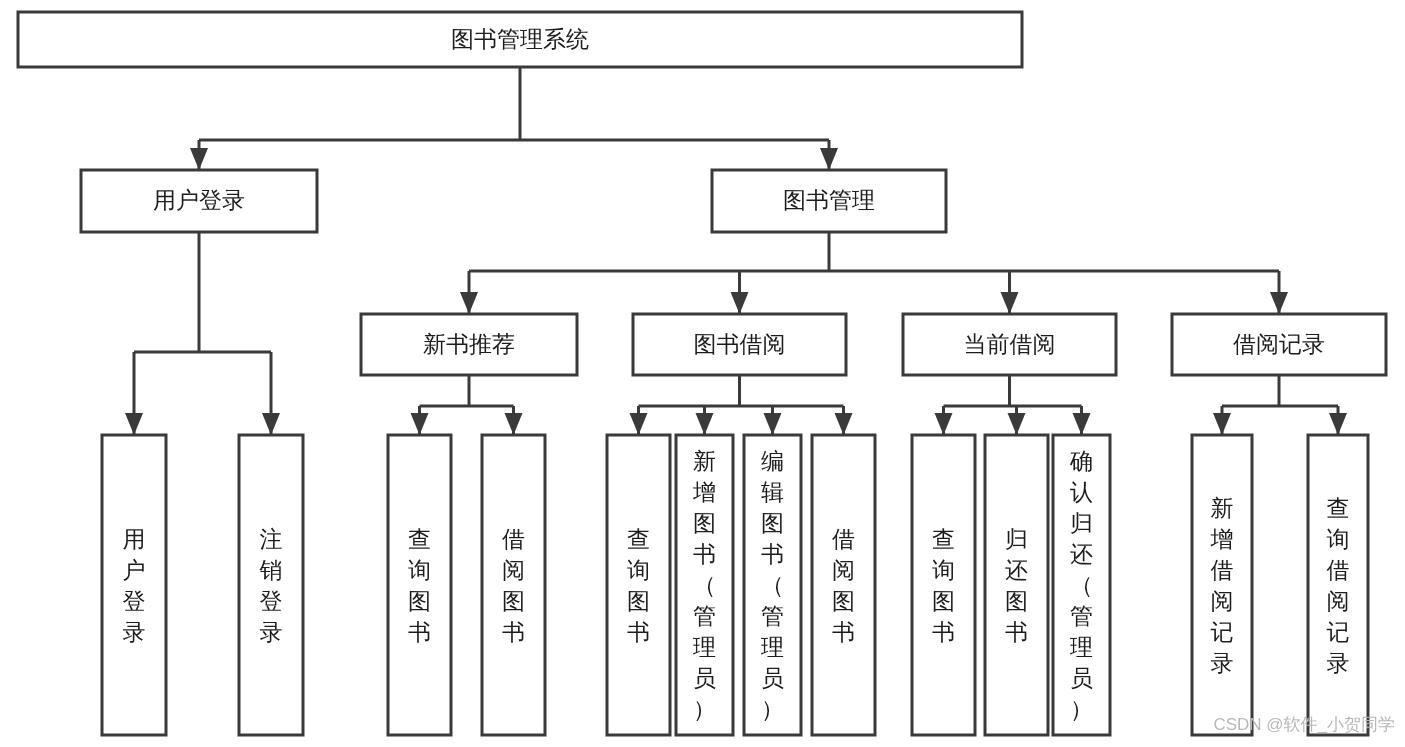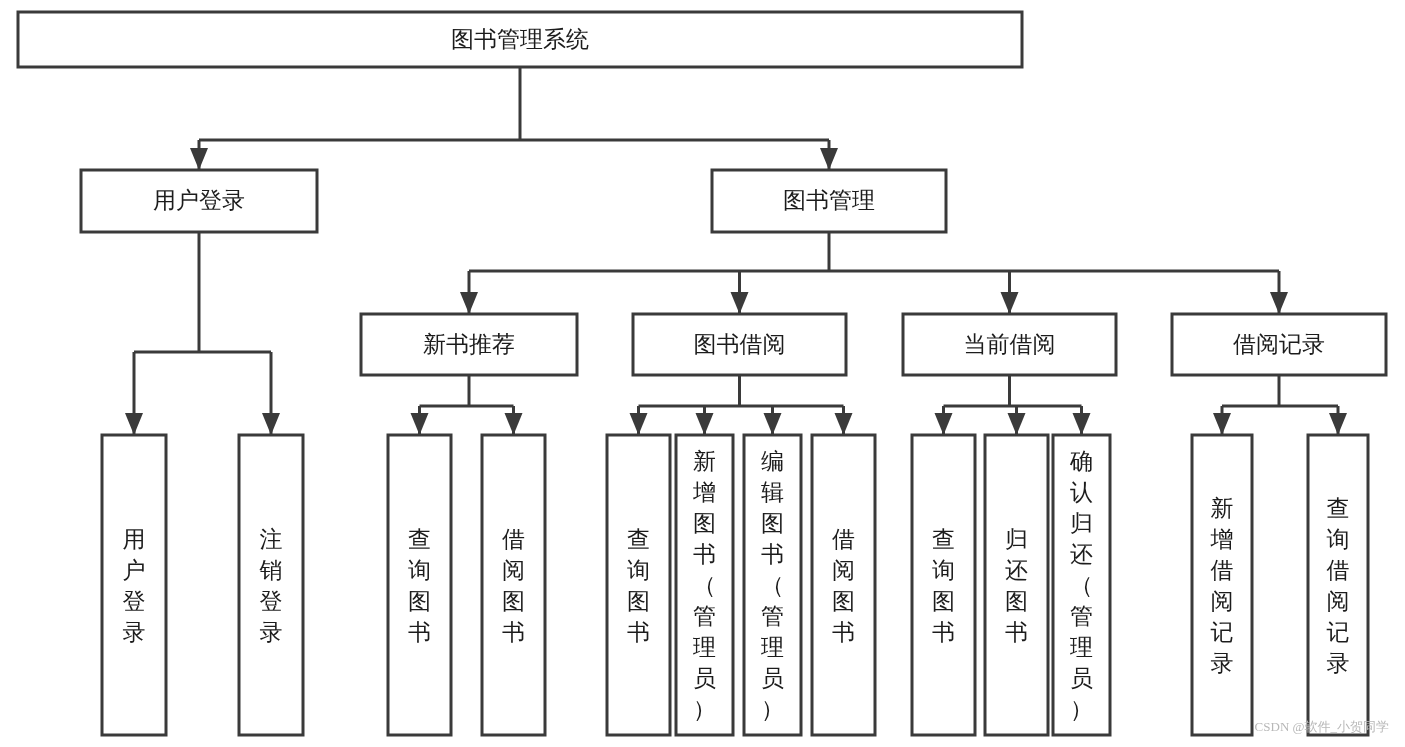--- a/index.html
+++ b/index.html
@@ -42,24 +42,24 @@
   }
   .node-label-h {
     font-family: "Liberation Sans", "DejaVu Sans", sans-serif;
     font-size: 23px;
     fill: #1c1c1c;
     text-anchor: middle;
     dominant-baseline: middle;
   }
   .watermark {
     position: absolute;
-    right: 16px;
+    right: 10px;
     bottom: 6px;
-    font-family: Liberation Serif, serif;
-    font-size: 13px;
+    font-family: Liberation Sans, sans-serif;
+    font-size: 17px;
     color: #b8b8b8;
     white-space: nowrap;
     user-select: none;
   }
 </style>
 </head>
 <body>
 
 <div id="diagram-root">
   <svg class="flow" viewBox="0 0 1405 747" xmlns="http://www.w3.org/2000/svg">

